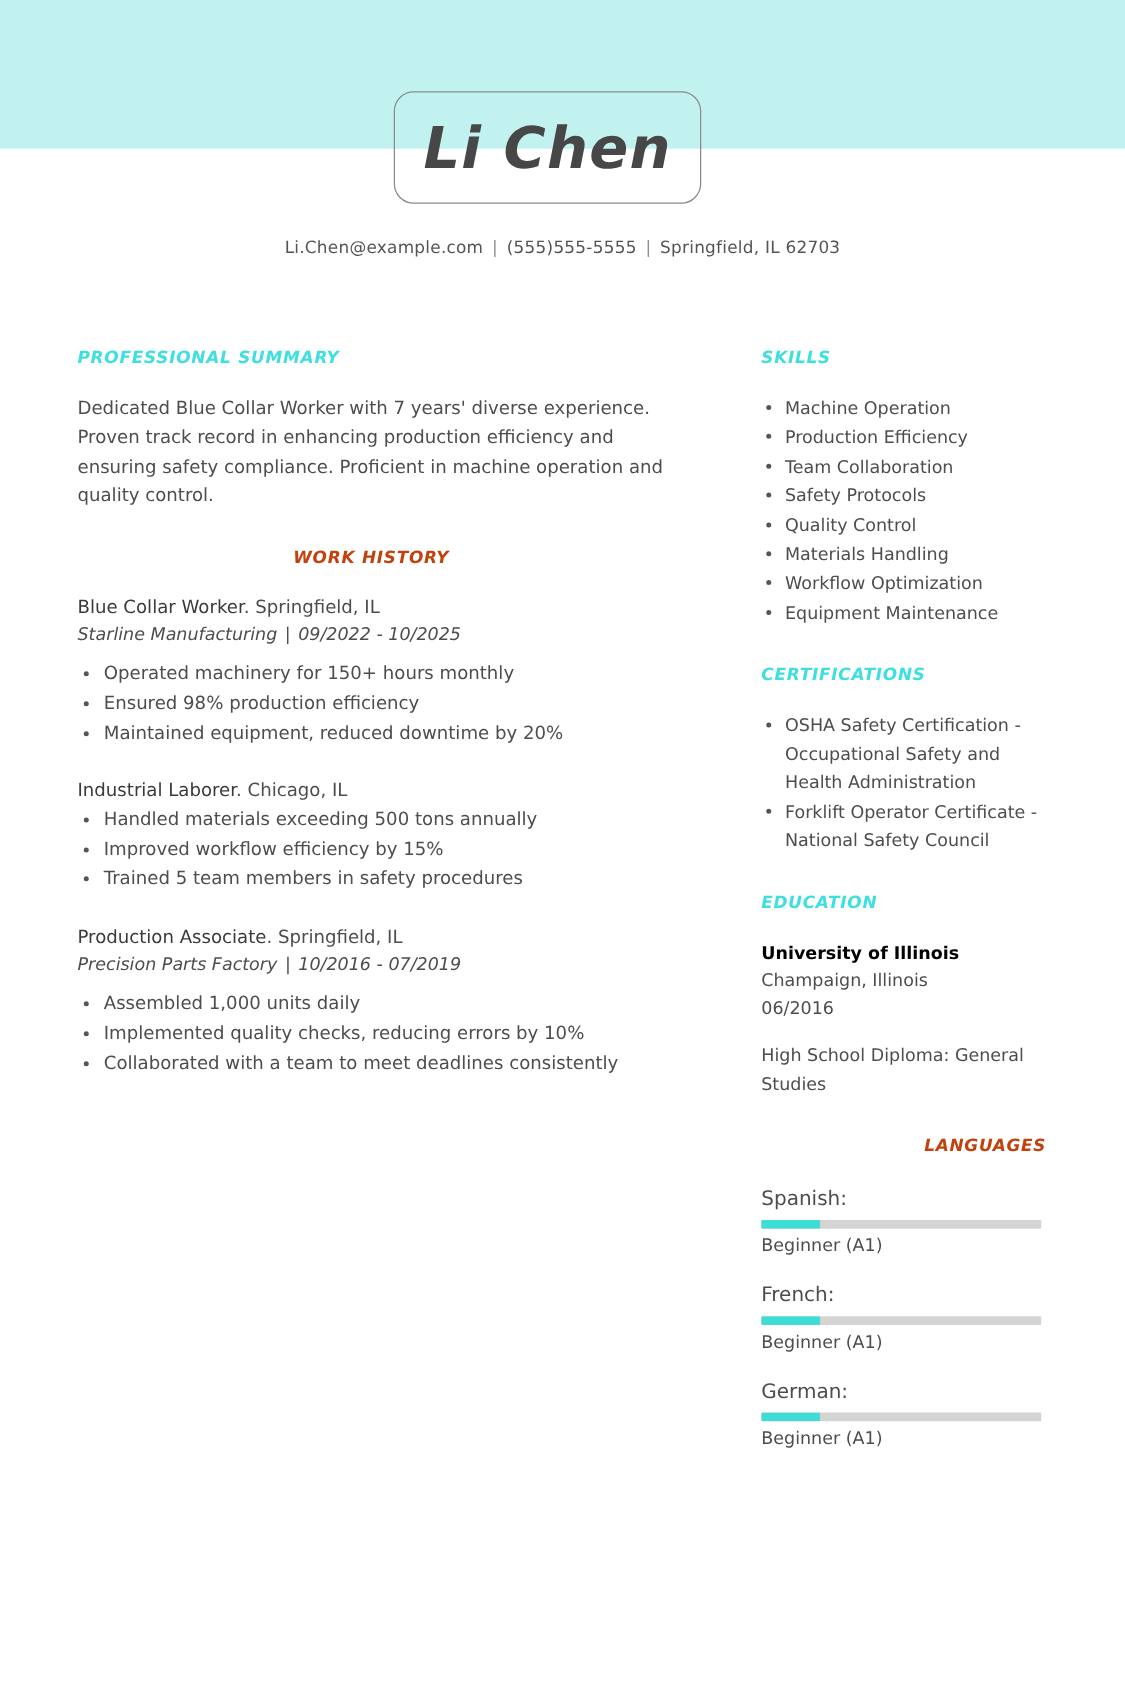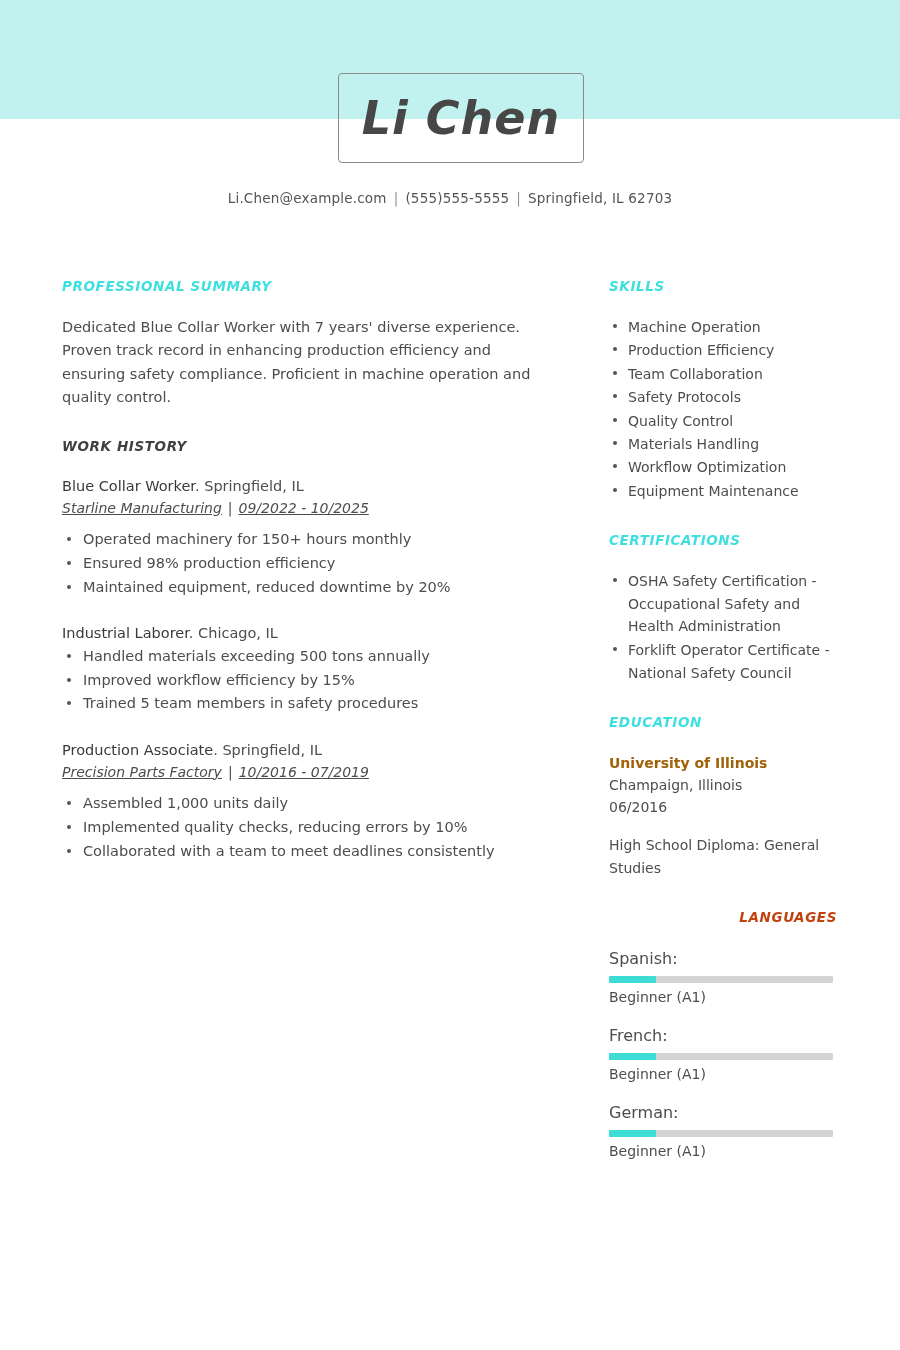--- a/index.html
+++ b/index.html
@@ -23,25 +23,25 @@
     top: 0;
     left: 0;
     width: 900px;
     height: 119px;
     background: #c2f2f0;
   }
 
   .name-box {
     position: absolute;
     top: 73px;
-    left: 338px;
+    left: 315px;
     width: 246px;
     height: 90px;
     border: 1.5px solid #8a8a8a;
-    border-radius: 4px;
+    border-radius: 16px;
     background: transparent;
     display: flex;
     align-items: center;
     justify-content: center;
   }
 
   .name-text {
     font-family: "DejaVu Sans", sans-serif;
     font-style: italic;
     font-weight: bold;
@@ -125,21 +125,20 @@
     color: #3a3a3a;
   }
   .job-location { font-weight: normal; }
 
   .job-line-2 {
     font-size: 14px;
     font-style: italic;
     line-height: 1.55;
     color: #4d4d4d;
     margin-bottom: 9px;
-    text-decoration: underline;
   }
   .job-pipe {
     display: inline-block;
     padding: 0 6px;
     font-style: normal;
   }
 
   ul.bullets {
     list-style: none;
     margin: 0;
@@ -191,21 +190,21 @@
   ul.cert-bullets li {
     margin-bottom: 2px;
   }
 
   
   .edu-block { margin-bottom: 16px; }
   .edu-block:last-child { margin-bottom: 0; }
   .edu-school {
     font-size: 14px;
     font-weight: bold;
-    color: #a16207;
+    color: #000000;
     line-height: 1.58;
   }
   .edu-line {
     font-size: 14px;
     color: #4d4d4d;
     line-height: 1.58;
   }
 
   
   .lang-block { margin-bottom: 16px; }
@@ -251,21 +250,21 @@
 <div class="content">
 
   <div class="col-left">
 
     <div class="section">
       <div class="section-heading" style="color: rgb(61, 223, 224);">PROFESSIONAL SUMMARY</div>
       <div class="summary-text">Dedicated Blue Collar Worker with 7 years' diverse experience. Proven track record in enhancing production efficiency and ensuring safety compliance. Proficient in machine operation and quality control.</div>
     </div>
 
     <div class="section" style="margin-top:26px;">
-      <div class="section-heading" style="color: #404040;">WORK HISTORY</div>
+      <div class="section-heading" style="color: #c2410c; text-align: center;">WORK HISTORY</div>
       <div id="jobs-container">
           <div class="job">
             <div class="job-line-1"><span class="job-title">Blue Collar Worker</span>. <span class="job-location">Springfield, IL</span></div>
             <div class="job-line-2"><span>Starline Manufacturing</span><span class="job-pipe">|</span><span>09/2022 - 10/2025</span></div>
             <ul class="bullets">
               <li>Operated machinery for 150+ hours monthly</li>
               <li>Ensured 98% production efficiency</li>
               <li>Maintained equipment, reduced downtime by 20%</li>
             </ul>
           </div>

